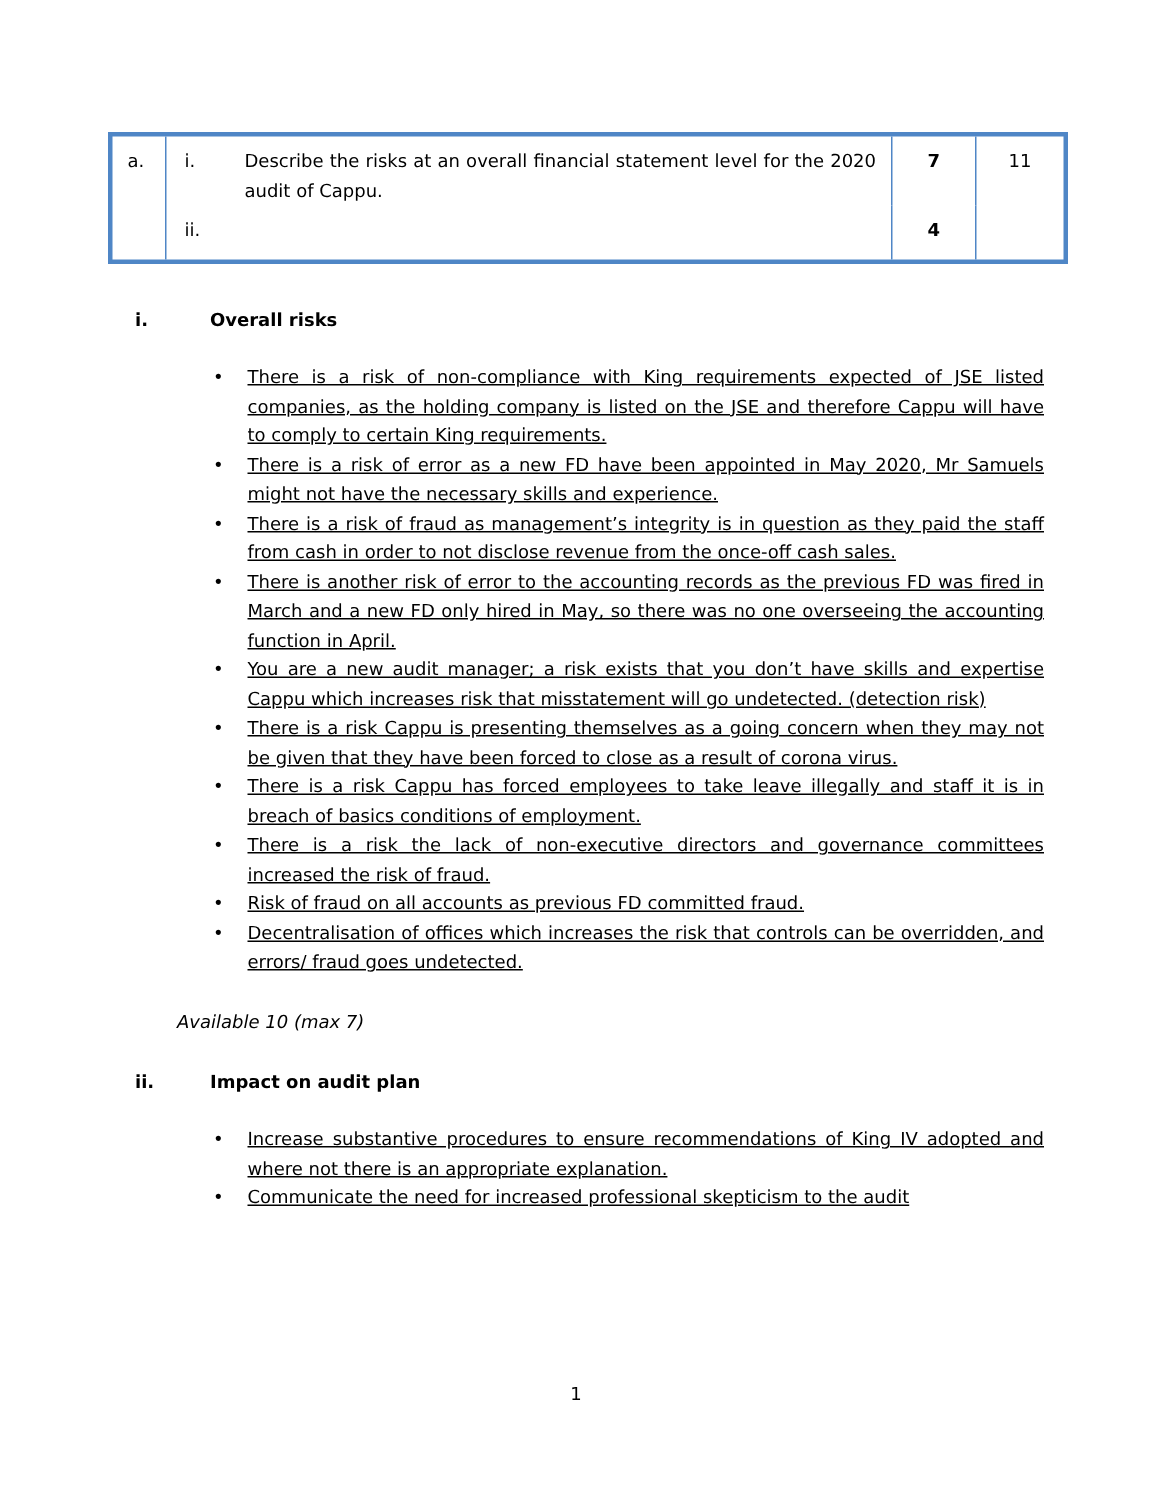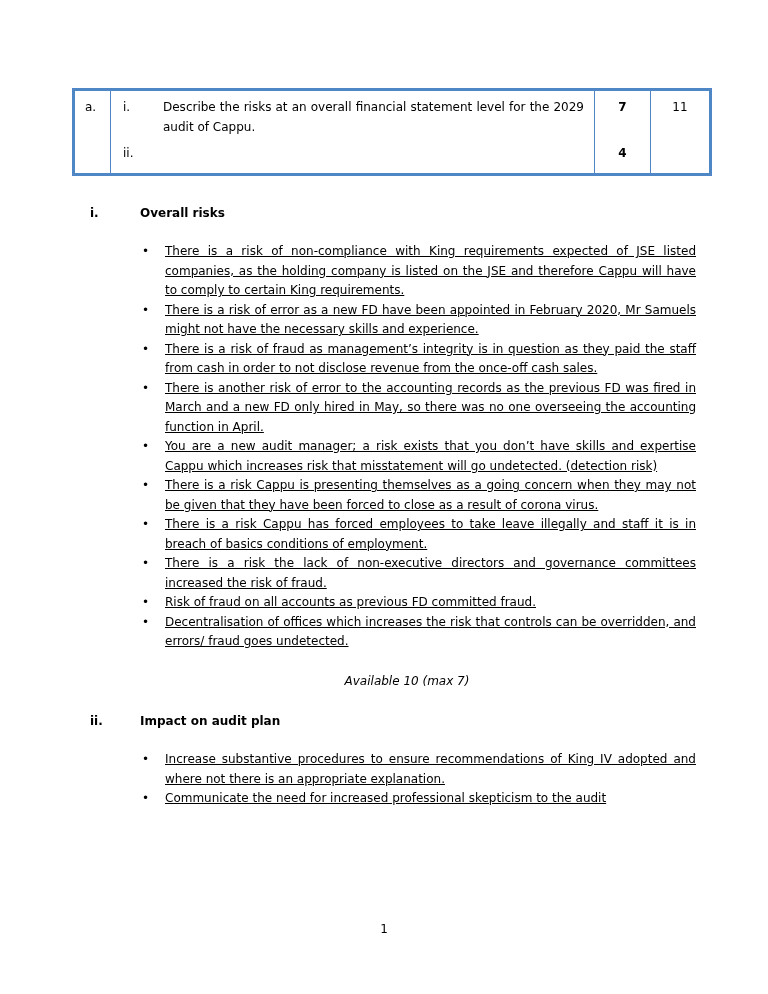--- a/index.html
+++ b/index.html
@@ -70,60 +70,60 @@
     line-height: 19.5px;
     text-decoration: underline;
   }
   ul.bullets li::before {
     content: "\2022";
     position: absolute;
     left: 2px;
   }
   ul.bullets li.preline { white-space: pre-line; text-align: left; }
 
-  .available { font-style: italic; margin: 20px 0 0 46px; line-height: 19.5px; text-align: center; }
+  .available { font-style: italic; margin: 20px 0 0 46px; line-height: 19.5px; }
   .sec2 { margin-top: 20px; }
 
   .page-num {
     position: absolute;
     left: 0; right: 0;
     bottom: 58px;
     text-align: center;
     font-size: 12px;
   }
 </style>
 </head>
 <body>
 
 <div class="page">
 
   <div class="qtable">
     <div class="qcell c-a">a.</div>
 
     <div class="qcell c-item">
       <span class="inum">i.</span>
-      <span class="itext">Describe the risks at an overall financial statement level for the 2029 audit of Cappu.</span>
+      <span class="itext">Describe the risks at an overall financial statement level for the 2020 audit of Cappu.</span>
     </div>
     <div class="qcell c-marks r1">7</div>
 
     <div class="qcell c-total">11</div>
 
     <div class="qcell c-item last">
       <span class="inum">ii.</span>
     </div>
     <div class="qcell c-marks r2">4</div>
   </div>
 
   <div class="sec-head">
     <span class="sec-num">i.</span><span class="sec-title">Overall risks</span>
   </div>
 
   <ul class="bullets">
     <li>There is a risk of non-compliance with King requirements expected of JSE listed companies, as the holding company is listed on the JSE and therefore Cappu will have to comply to certain King requirements.</li>
-    <li>There is a risk of error as a new FD have been appointed in February 2020, Mr Samuels might not have the necessary skills and experience.</li>
+    <li>There is a risk of error as a new FD have been appointed in May 2020, Mr Samuels might not have the necessary skills and experience.</li>
     <li>There is a risk of fraud as management’s integrity is in question as they paid the staff from cash in order to not disclose revenue from the once-off cash sales.</li>
     <li>There is another risk of error to the accounting records as the previous FD was fired in March and a new FD only hired in May, so there was no one overseeing the accounting function in April.</li>
     <li>You are a new audit manager; a risk exists that you don’t have skills and expertise Cappu which increases risk that misstatement will go undetected. (detection risk)</li>
     <li>There is a risk Cappu is presenting themselves as a going concern when they may not be given that they have been forced to close as a result of corona virus.</li>
     <li>There is a risk Cappu has forced employees to take leave illegally and staff it is in breach of basics conditions of employment.</li>
     <li>There is a risk the lack of non-executive directors and governance committees increased the risk of fraud.</li>
     <li>Risk of fraud on all accounts as previous FD committed fraud.</li>
     <li>Decentralisation of offices which increases the risk that controls can be overridden, and errors/ fraud goes undetected.</li>
   </ul>
 

